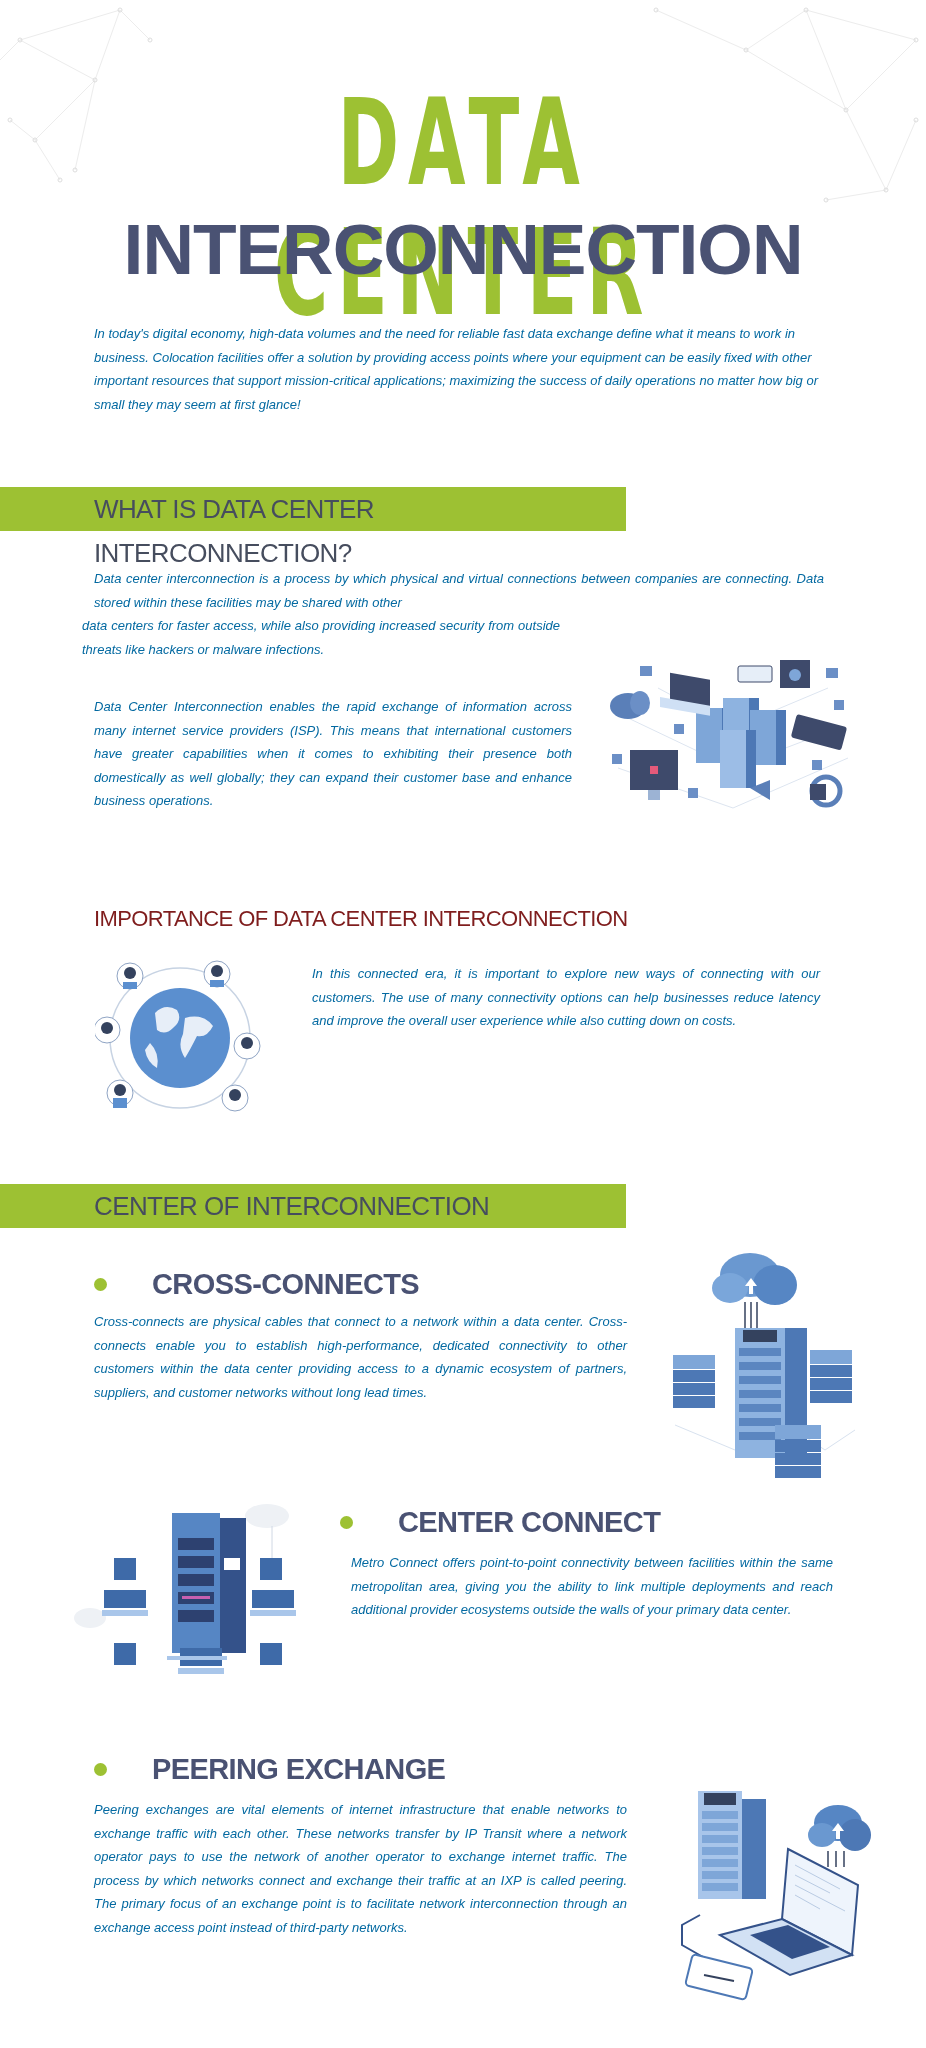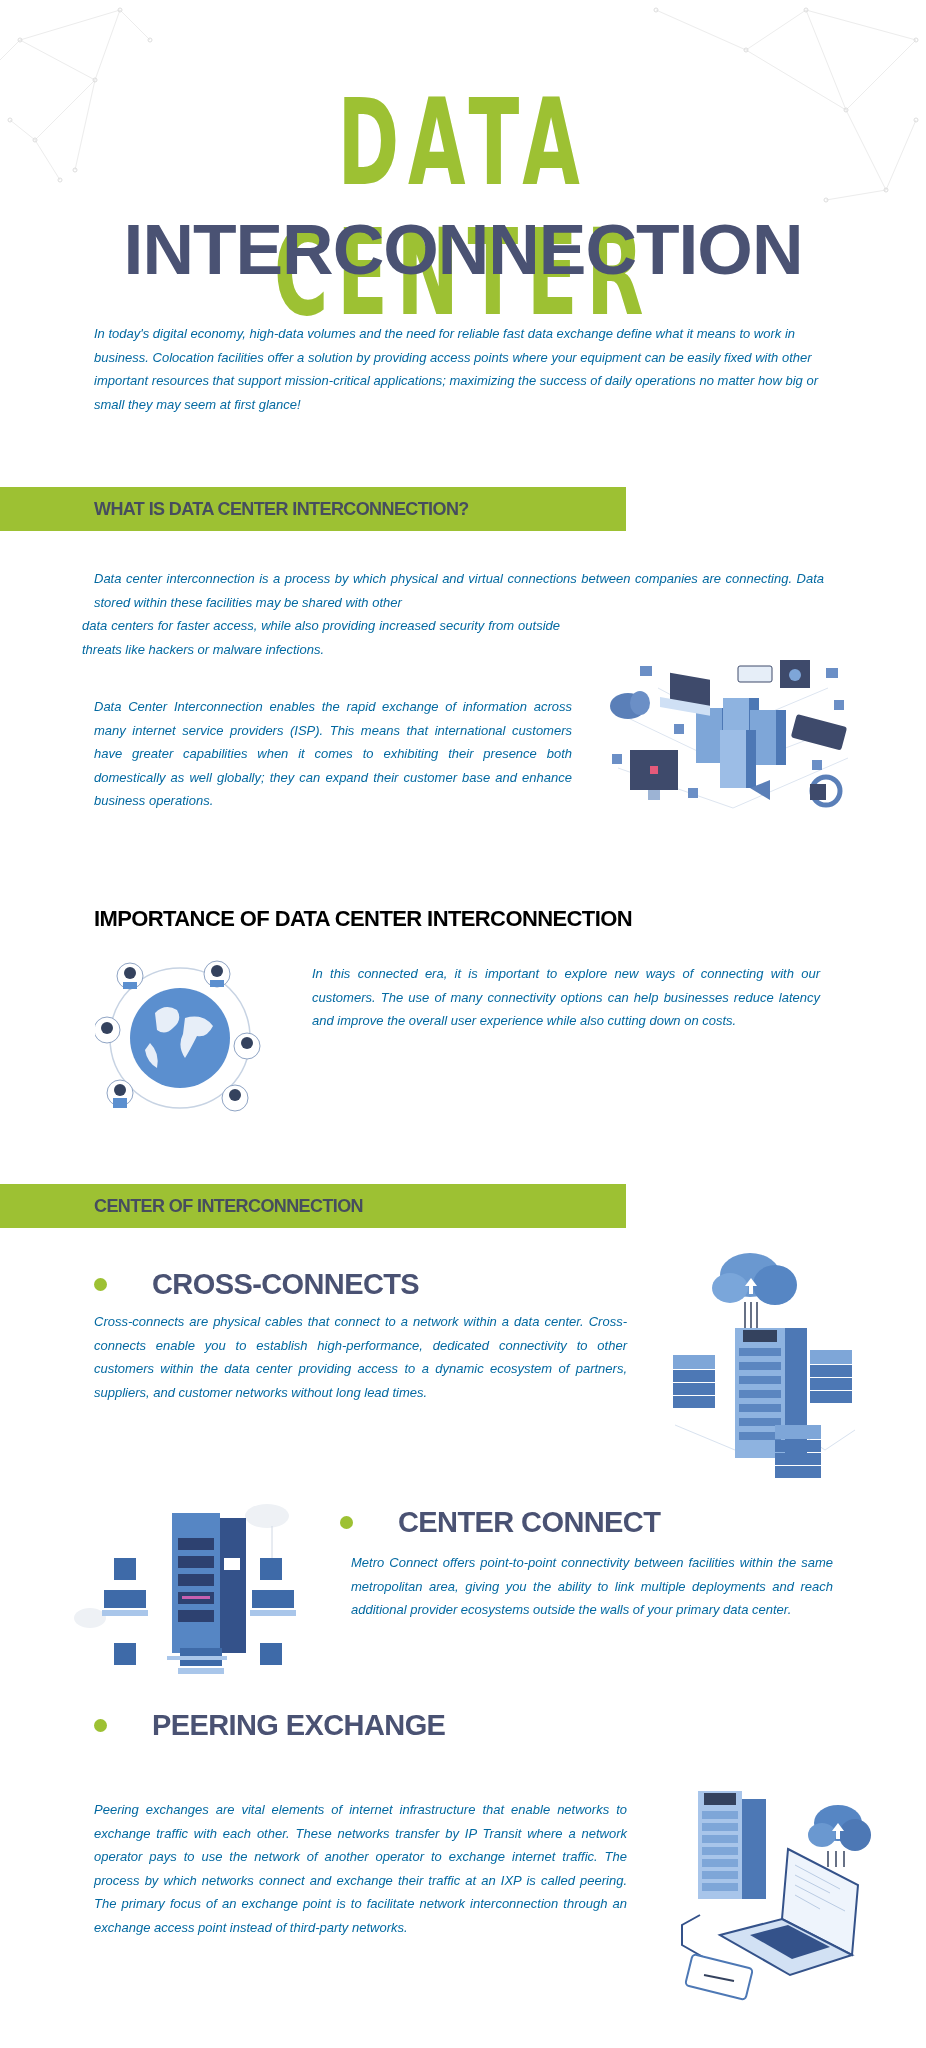--- a/index.html
+++ b/index.html
@@ -30,24 +30,24 @@
     text-align: justify;
     font-style: italic;
   }
   .para.left { text-align: left; }
 
   .band {
     position: absolute; left: 0; width: 626px; height: 44px; background: #9dc133;
   }
   .band-title {
     position: absolute; left: 94px; top: 0; line-height: 44px;
-    font-size: 18px; font-weight: bold; color: #464d5e; letter-spacing: -0.6px;
+    font-size: 26px; font-weight: normal; color: #464d5e; letter-spacing: -0.6px;
   }
   .section-title {
-    position: absolute; font-size: 22px; font-weight: bold; color: #000000; letter-spacing: -0.6px;
+    position: absolute; font-size: 22px; font-weight: normal; color: #7f1d1d; letter-spacing: -0.6px;
   }
   .sub {
     position: absolute; display: flex; align-items: center;
   }
   .dot { width: 13px; height: 13px; border-radius: 50%; background: #9dc133; }
   .sub-title { font-size: 29px; font-weight: bold; color: #4a5273; letter-spacing: -0.6px; margin-left: 45px; }
 
   .illus { position: absolute; }
 </style>
 </head>
@@ -276,21 +276,21 @@
       <rect x="106" y="170" width="46" height="6"></rect>
       <rect x="95" y="158" width="60" height="4"></rect>
     </g>
 </svg>
 <div class="sub" style="left:340px; top:1506px;">
   <span class="dot"></span>
   <span class="sub-title">CENTER CONNECT</span>
 </div>
 <p class="para" style="left:351px; top:1551px; width:482px;">Metro Connect offers point-to-point connectivity between facilities within the same metropolitan area, giving you the ability to link multiple deployments and reach additional provider ecosystems outside the walls of your primary data center.</p>
 
-<div class="sub" style="left:94px; top:1709px;">
+<div class="sub" style="left:94px; top:1753px;">
   <span class="dot"></span>
   <span class="sub-title">PEERING EXCHANGE</span>
 </div>
 <p class="para" style="left:94px; top:1798px; width:533px;">Peering exchanges are vital elements of internet infrastructure that enable networks to exchange traffic with each other. These networks transfer by IP Transit where a network operator pays to use the network of another operator to exchange internet traffic. The process by which networks connect and exchange their traffic at an IXP is called peering. The primary focus of an exchange point is to facilitate network interconnection through an exchange access point instead of third-party networks.</p>
 <svg class="illus" style="left:670px; top:1785px;" width="210" height="220" viewBox="0 0 210 220">
   <rect x="28" y="6" width="44" height="108" fill="#a8c5ea"></rect>
     <rect x="72" y="14" width="24" height="100" fill="#4d78b5"></rect>
   <rect x="34" y="8" width="32" height="12" fill="#34425e"></rect>
   <g fill="#7ea6d8">
       <rect x="32" y="26" width="36" height="8"></rect>

